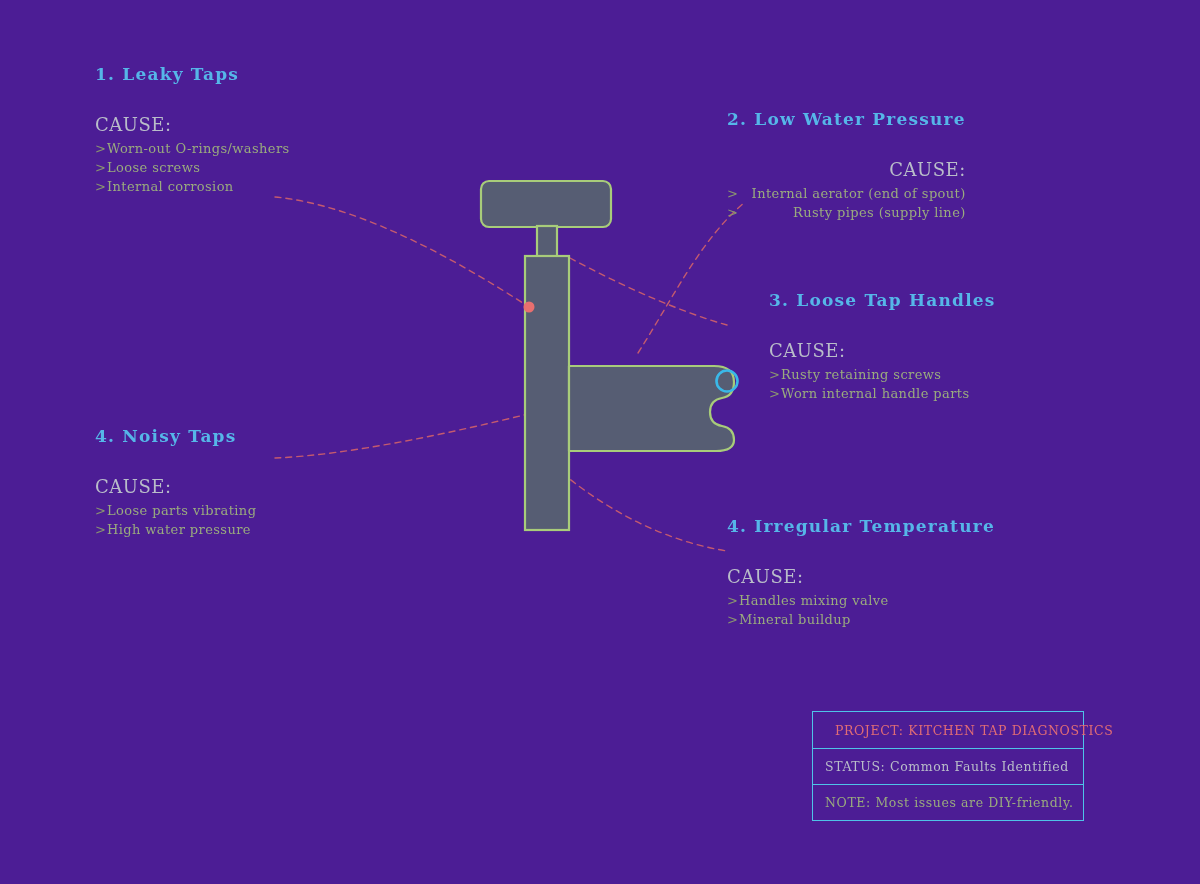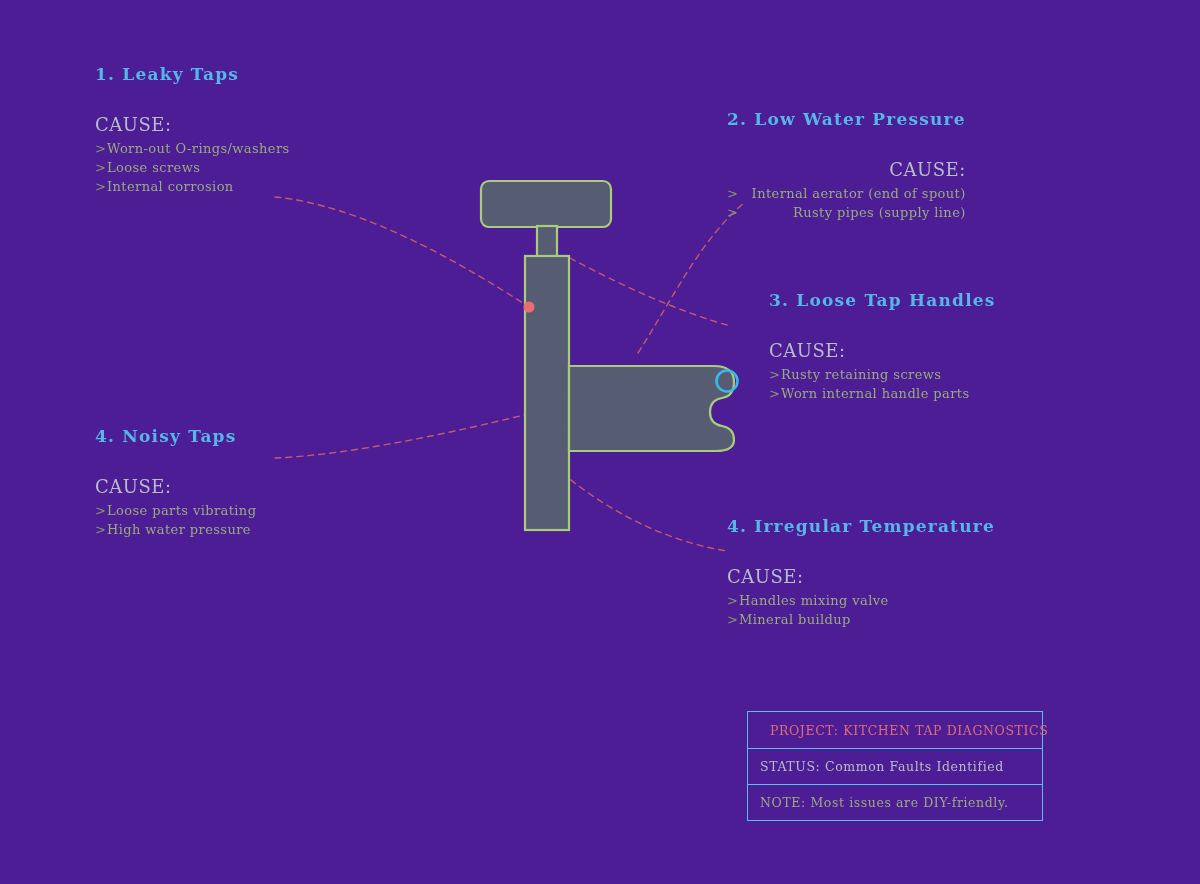--- a/index.html
+++ b/index.html
@@ -62,23 +62,23 @@
     position: relative;
   }
   .cause-item .chev {
     position: absolute;
     left: 0;
     top: 0;
     color: #8a9470;
   }
   .info-box {
     position: absolute;
-    left: 747px;
+    left: 812px;
     top: 711px;
-    width: 296px;
+    width: 272px;
     border: 1.5px solid #4fc3e8;
     box-sizing: border-box;
   }
   .info-row {
     height: 36px;
     display: flex;
     align-items: center;
     padding-left: 12px;
     box-sizing: border-box;
     font-family: "DejaVu Serif", serif;

